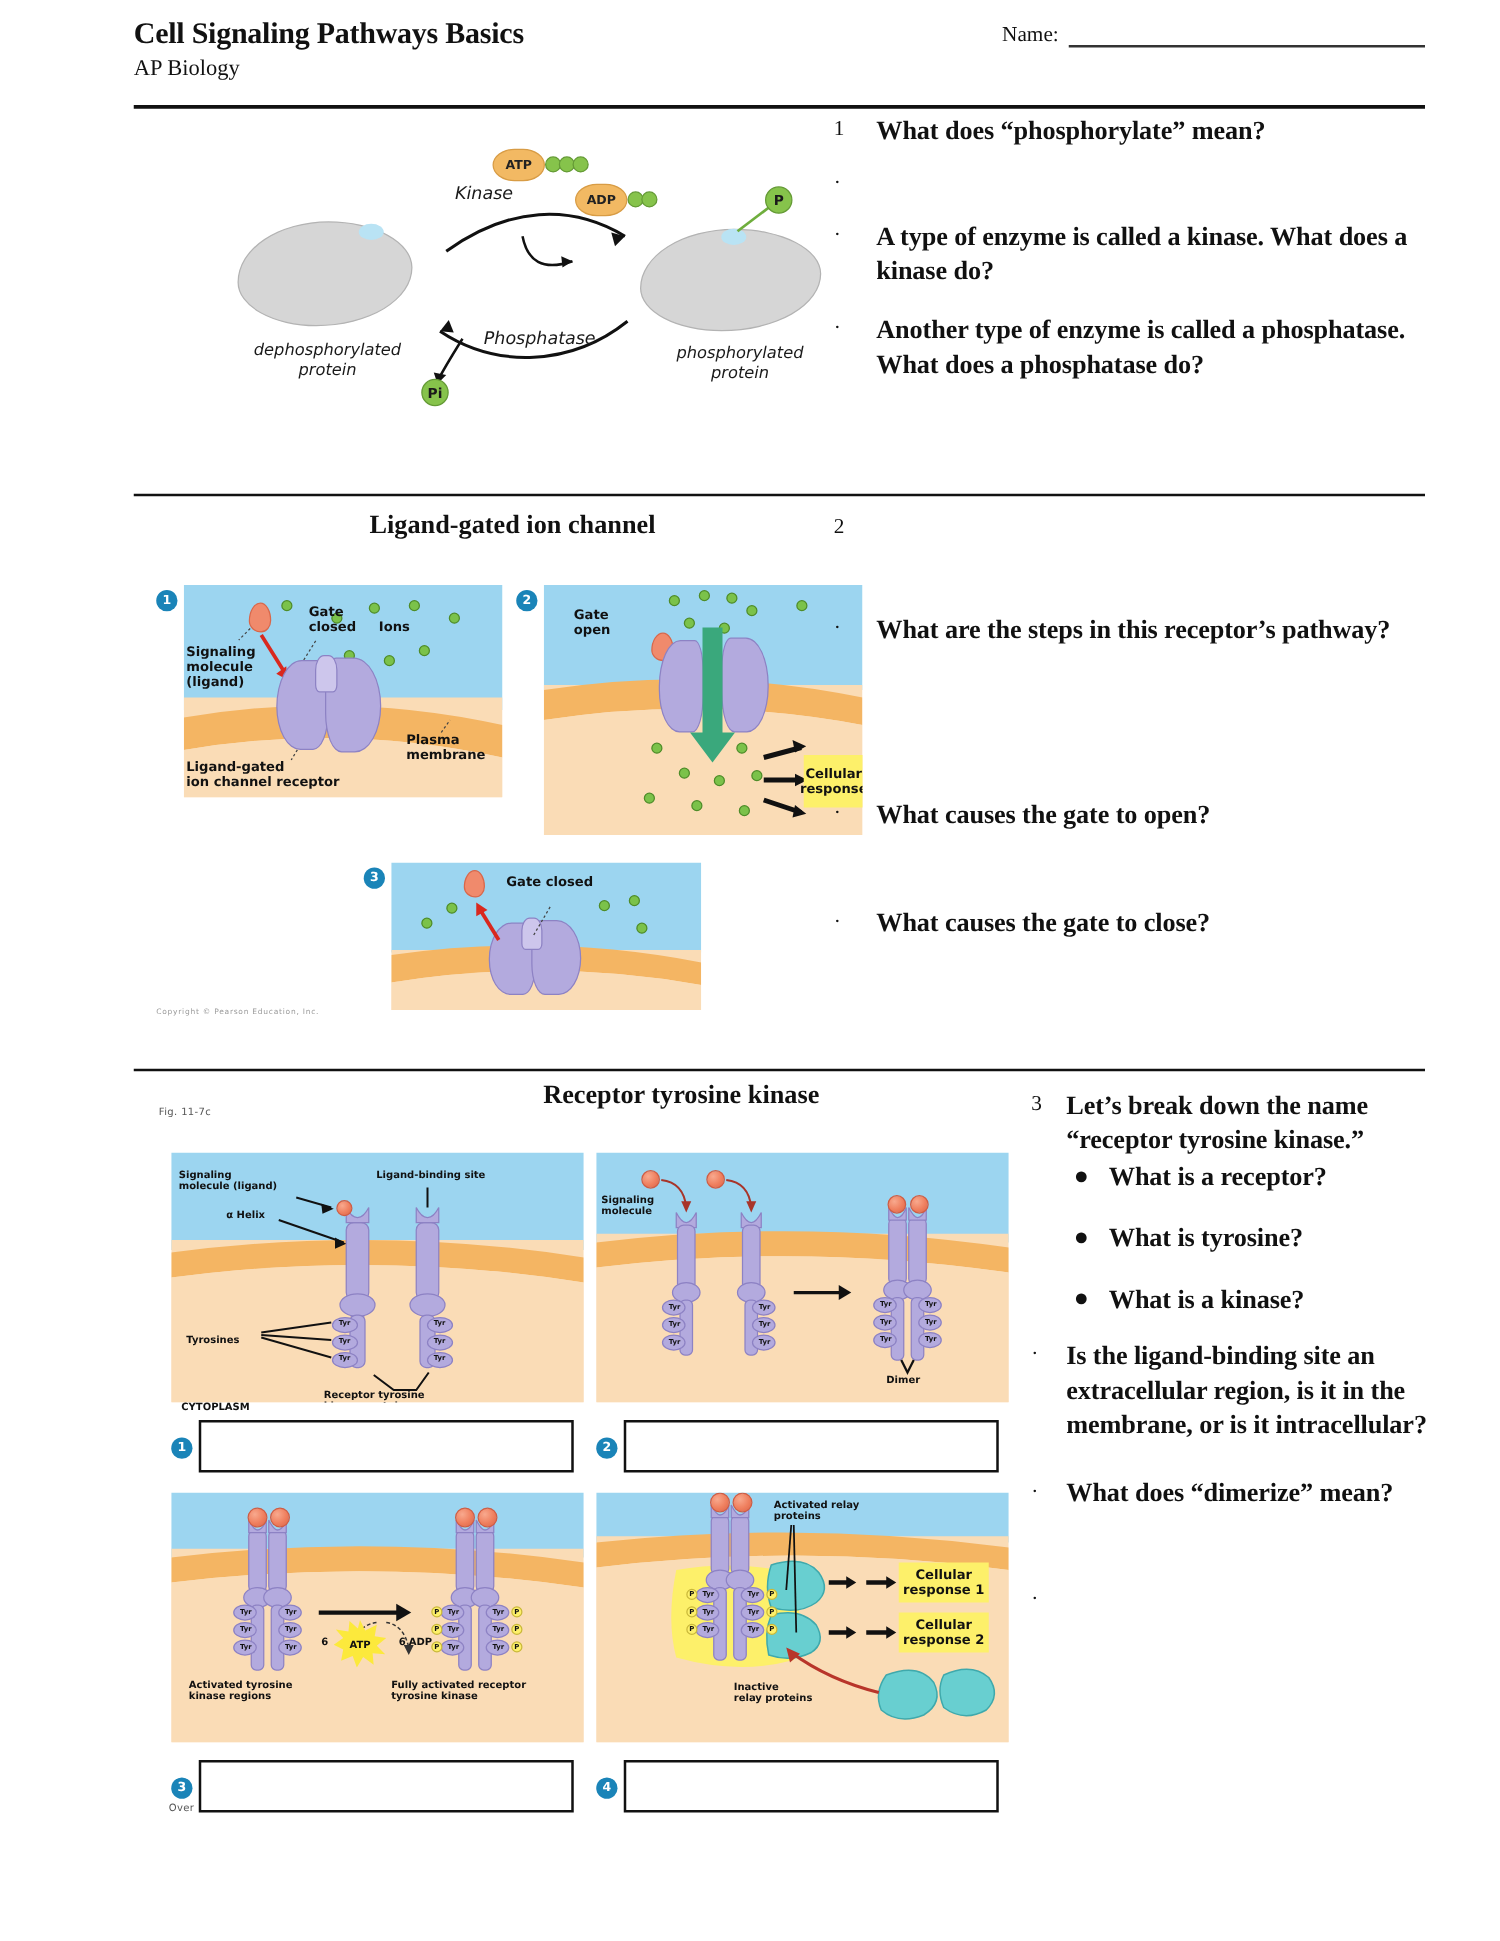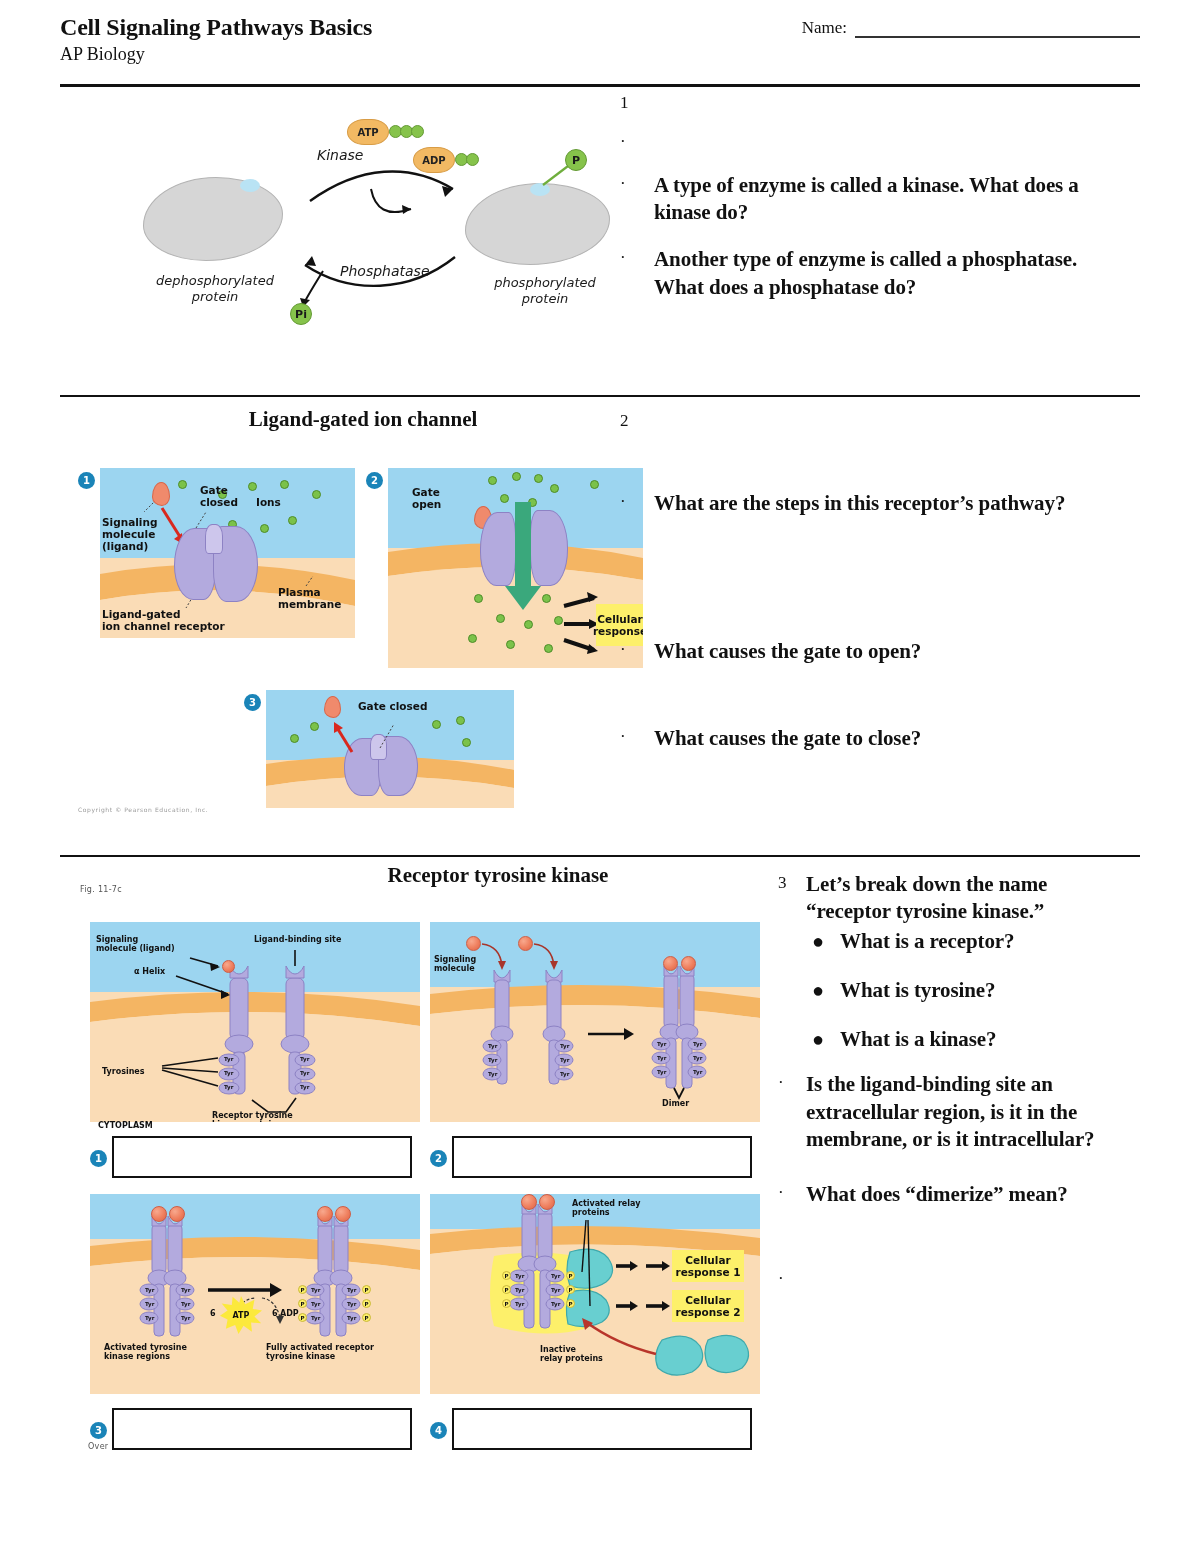--- a/index.html
+++ b/index.html
@@ -5,21 +5,21 @@
   * { box-sizing: border-box; }
   html, body { margin:0; padding:0; }
   body {
     width:1200px; height:1553px;
     background:#ffffff;
     font-family:"Liberation Serif", serif;
     color:#111;
     position:relative;
     overflow:hidden;
   }
-  .page { position:absolute; inset:0; padding:0 60px; }
+  .page { position:absolute; inset:0; padding:0 60px;margin-left:47px; }
 
   
   .header { position:relative; height:78px; padding-top:14px; }
   .title { font-size:24px; font-weight:bold; letter-spacing:-0.2px; line-height:1.1; }
   .subtitle { font-size:18px; margin-top:4px; font-weight:normal; }
   .name-block { position:absolute; right:0; top:18px; display:flex; align-items:flex-end; gap:8px; }
   .name-label { font-size:17px; }
   .name-line { width:285px; border-bottom:2.5px solid #333; height:20px; }
 
   .rule { border:0; border-top:3px solid #111; margin:6px 0 0 0; }
@@ -206,20 +206,21 @@
 
       <div class="hd-label" style="left:330px; top:170px; width:160px;text-align:center;">
         <span>phosphorylated</span><br>
         <span>protein</span>
       </div>
     </div>
 
     <div class="questions qcol">
       <div class="qrow" style="margin-bottom:16px;">
         <div class="qnum">1</div>
+        <div class="qtext" style="width:470px;">What does “phosphorylate” mean?</div>
       </div>
       <div class="qrow" style="margin-bottom:18px;">
         <div class="qnum dot">·</div>
       </div>
       <div class="qrow" style="margin-bottom:20px;">
         <div class="qnum dot">·</div>
         <div class="qtext" style="width:450px;">A type of enzyme is called a kinase. What does a kinase do?</div>
       </div>
       <div class="qrow">
         <div class="qnum dot">·</div>

